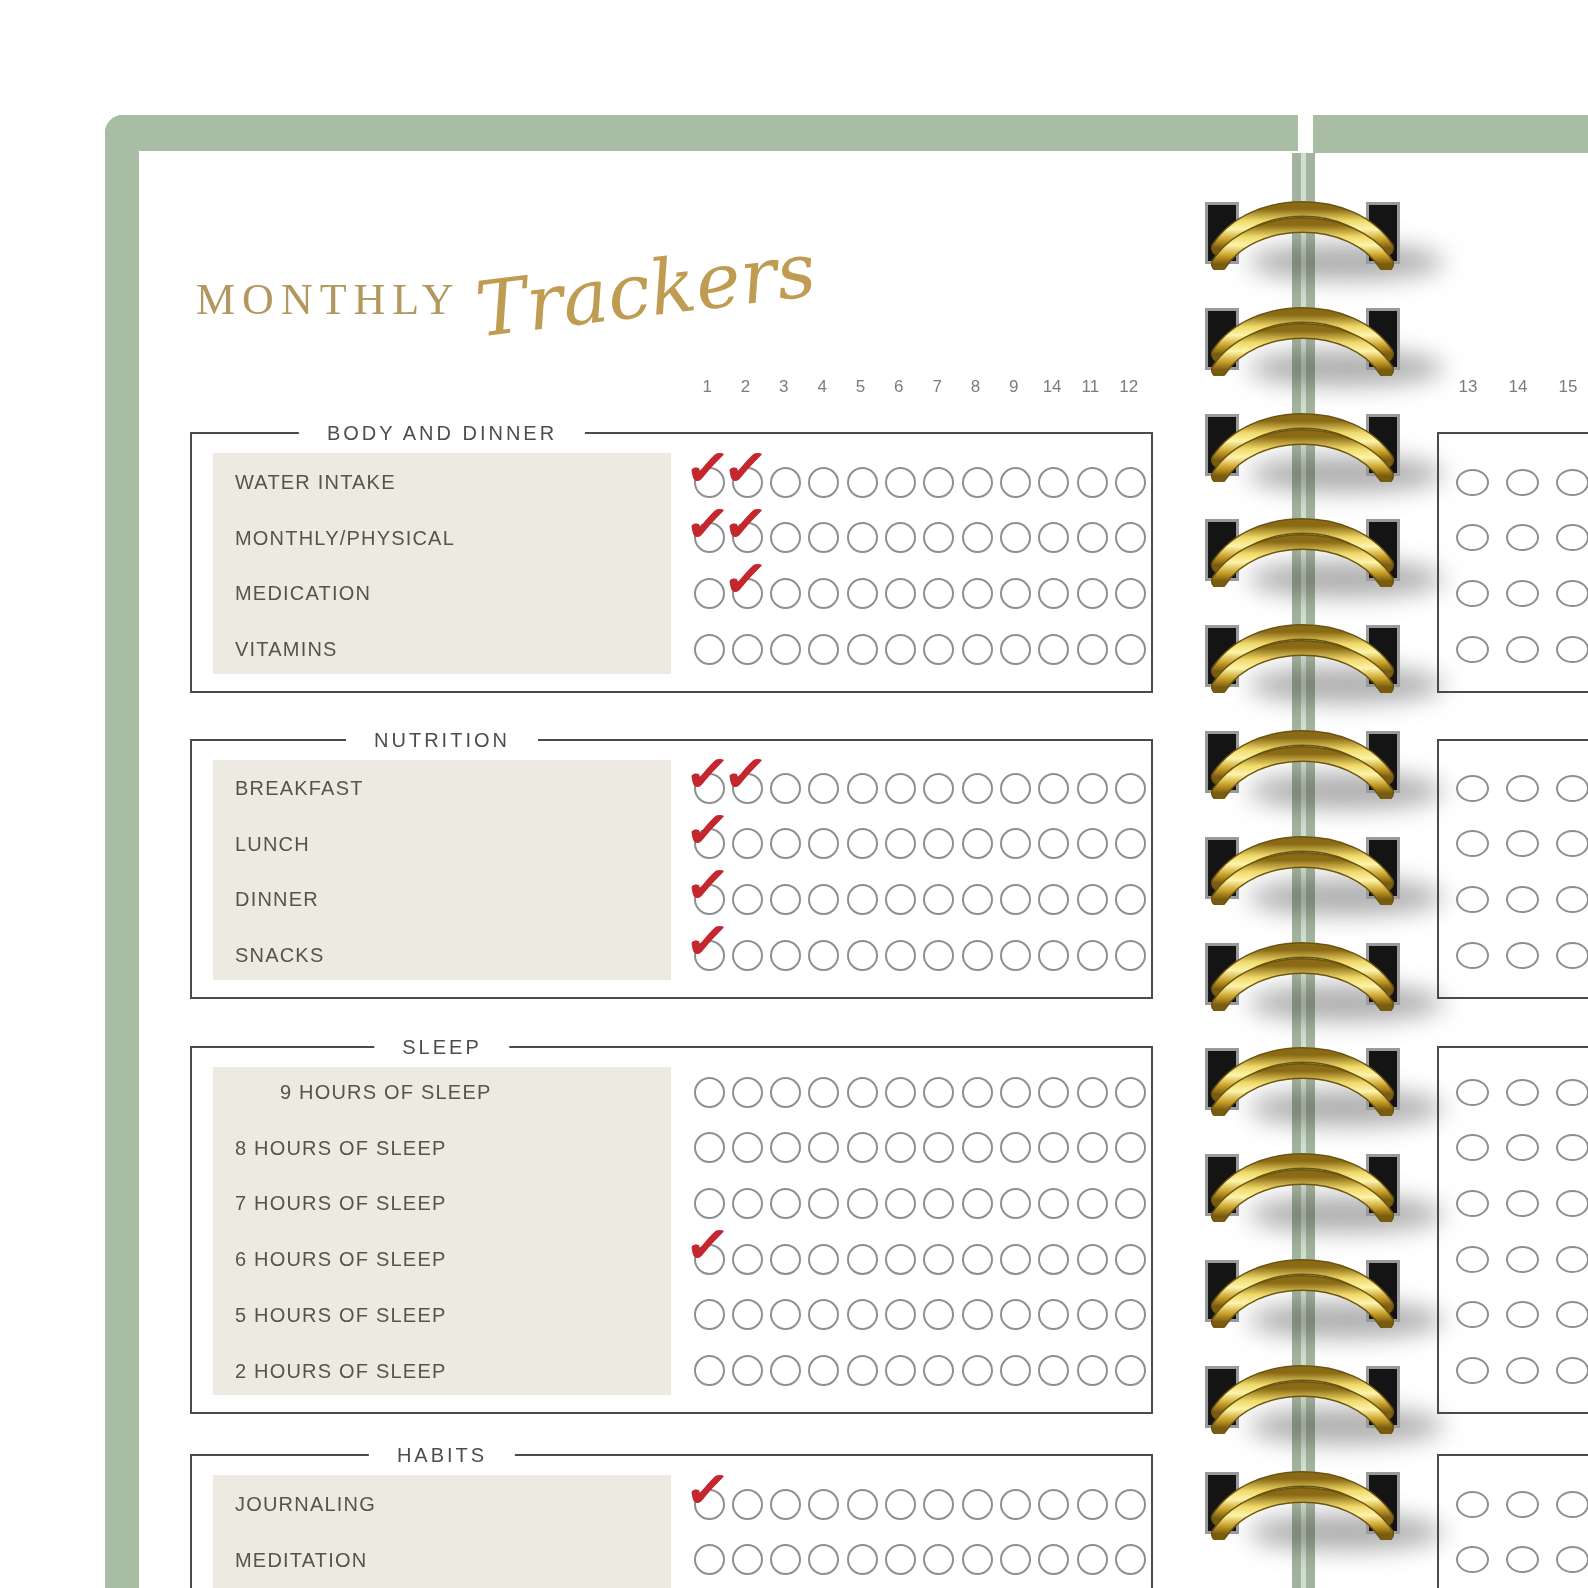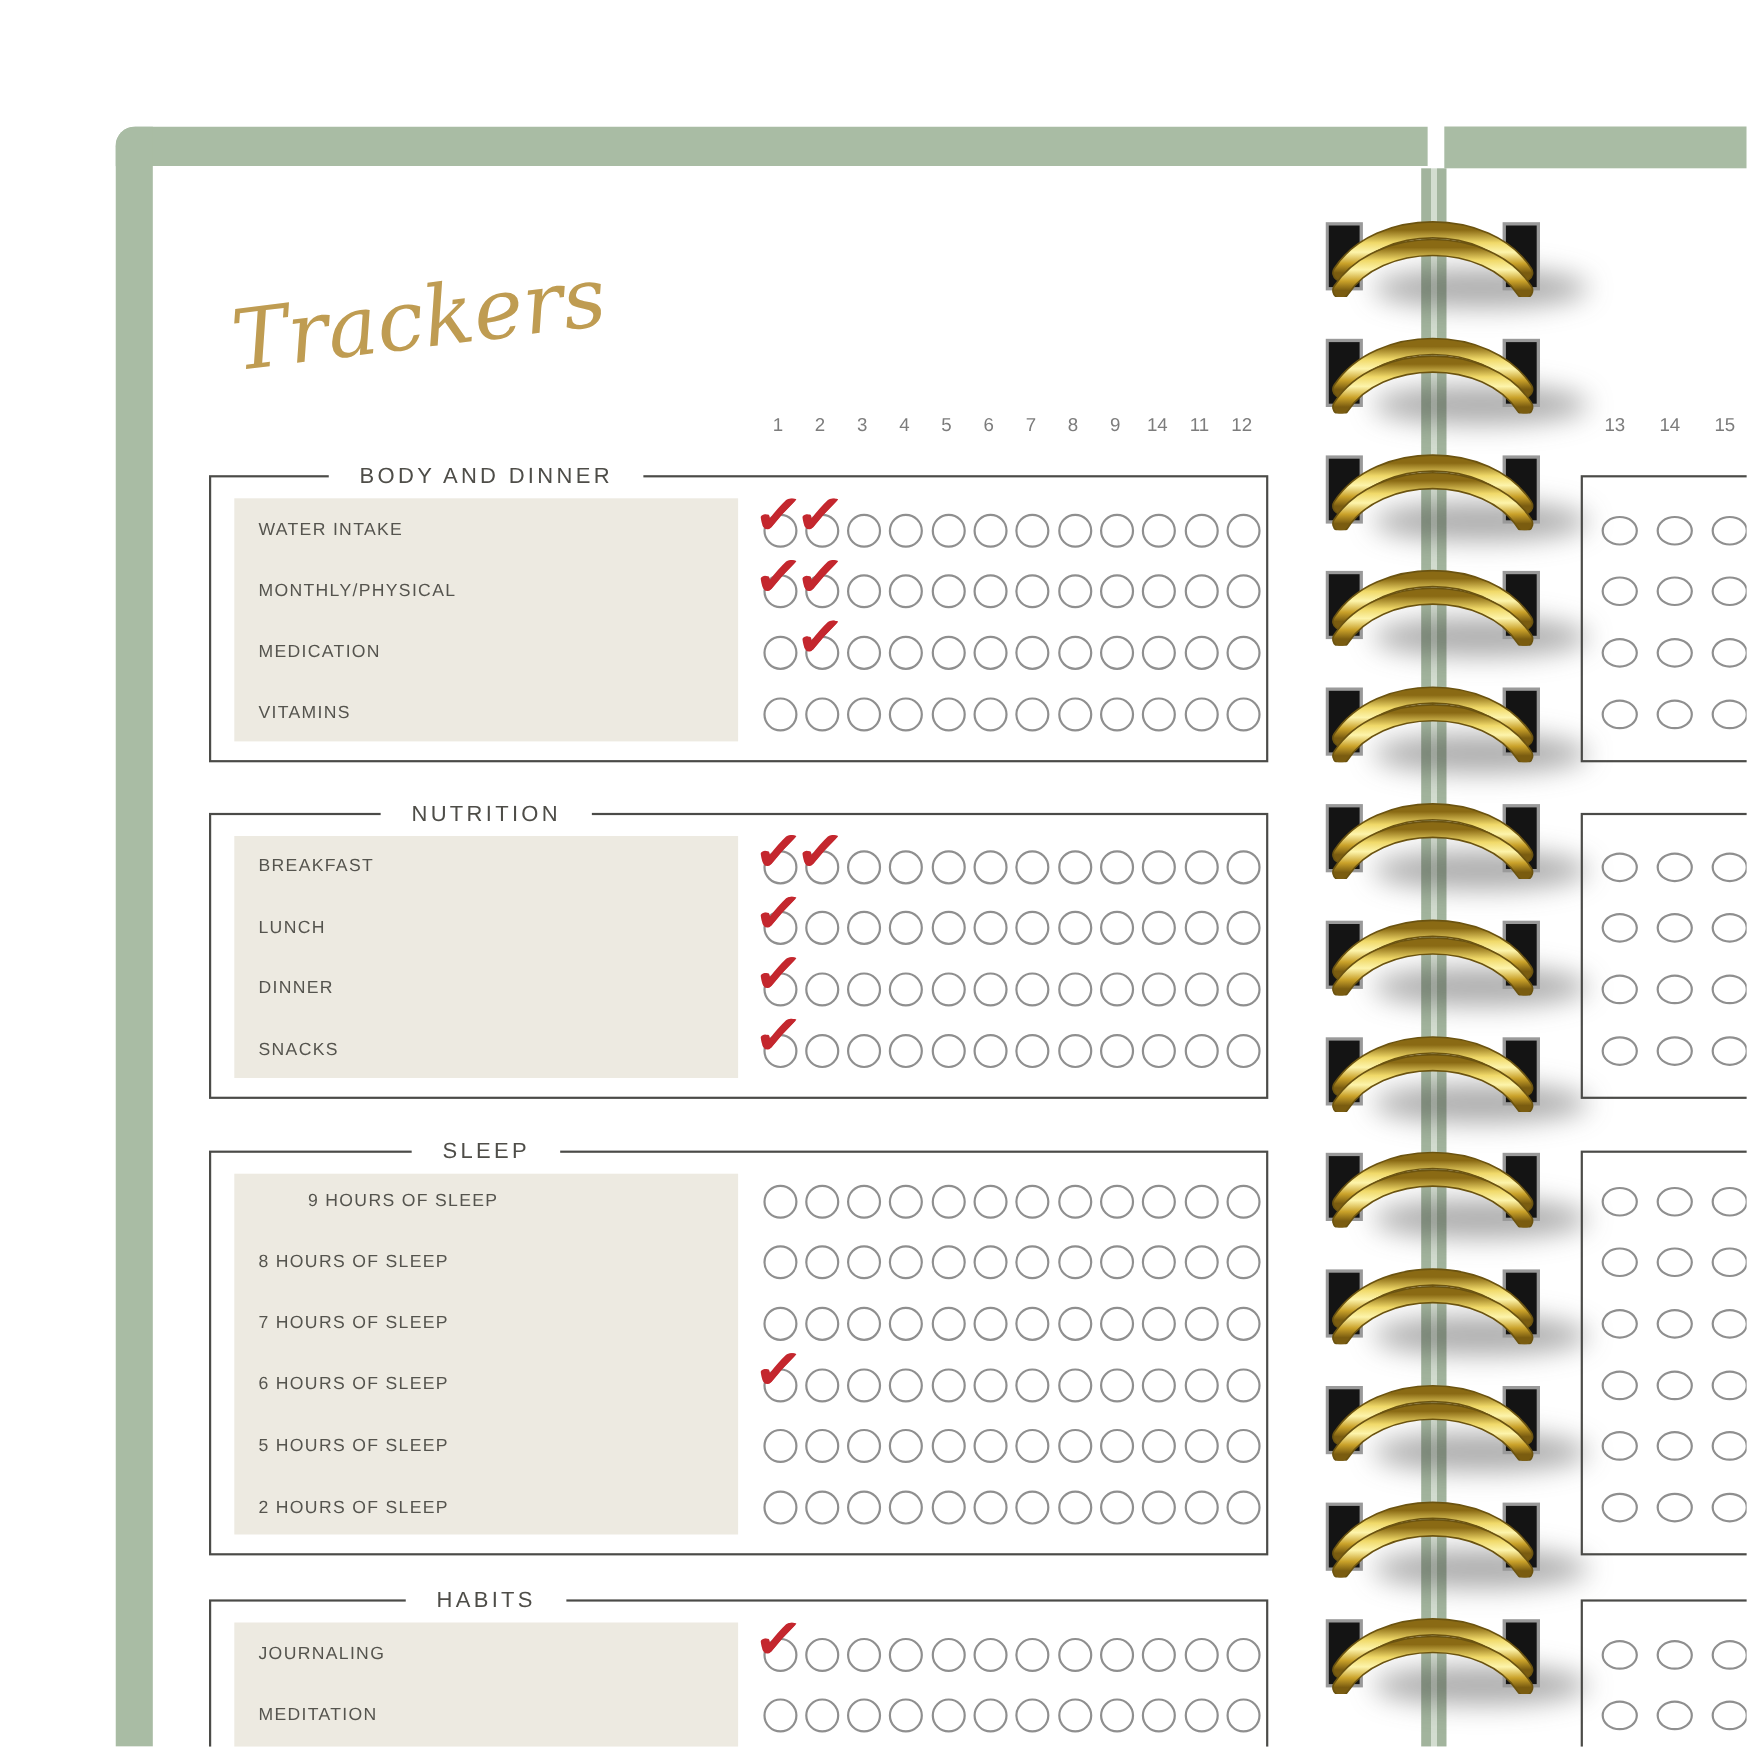--- a/index.html
+++ b/index.html
@@ -52,21 +52,21 @@
     position:absolute;left:190px;width:963px;border:2px solid var(--boxborder);
     box-sizing:border-box;background:#fff;z-index:5;
   }
   .section-title{
     position:absolute;top:-13px;left:250px;transform:translateX(-50%);
     background:#fff;padding:0 28px;font-size:20px;letter-spacing:3px;
     color:#4e4d48;white-space:nowrap;line-height:24px;
   }
   .label-panel{position:absolute;left:21px;top:19px;width:458px;background:var(--beige);}
   .row-label{
-    position:absolute;left:43px;font-size:16px;letter-spacing:1.2px;
+    position:absolute;left:43px;font-size:20px;letter-spacing:1.2px;
     color:var(--label);line-height:24px;white-space:nowrap;
   }
   .day-circle{
     position:absolute;width:31px;height:31px;border:2px solid var(--circle);
     border-radius:50%;box-sizing:border-box;background:transparent;
   }
   .check{
     position:absolute;color:var(--red);font-size:54px;font-weight:bold;
     font-family:"DejaVu Sans", sans-serif;line-height:1;transform:rotate(6deg);
     text-shadow:1.3px 0 currentColor,-1.3px 0 currentColor,0 1.3px currentColor;
@@ -93,20 +93,21 @@
 </head>
 <body>
 
 <div class="stage">
 
   <div class="left-frame"></div>
   <div class="right-frame-top"></div>
   <div class="gutter"></div>
 
   <div class="brand">
+    <span class="brand-serif">MONTHLY</span>
     <span class="brand-script">Trackers</span>
   </div>
 
   <div class="day-numbers left" id="left-day-numbers">
       <div class="day-num">1</div>
       <div class="day-num">2</div>
       <div class="day-num">3</div>
       <div class="day-num">4</div>
       <div class="day-num">5</div>
       <div class="day-num">6</div>

